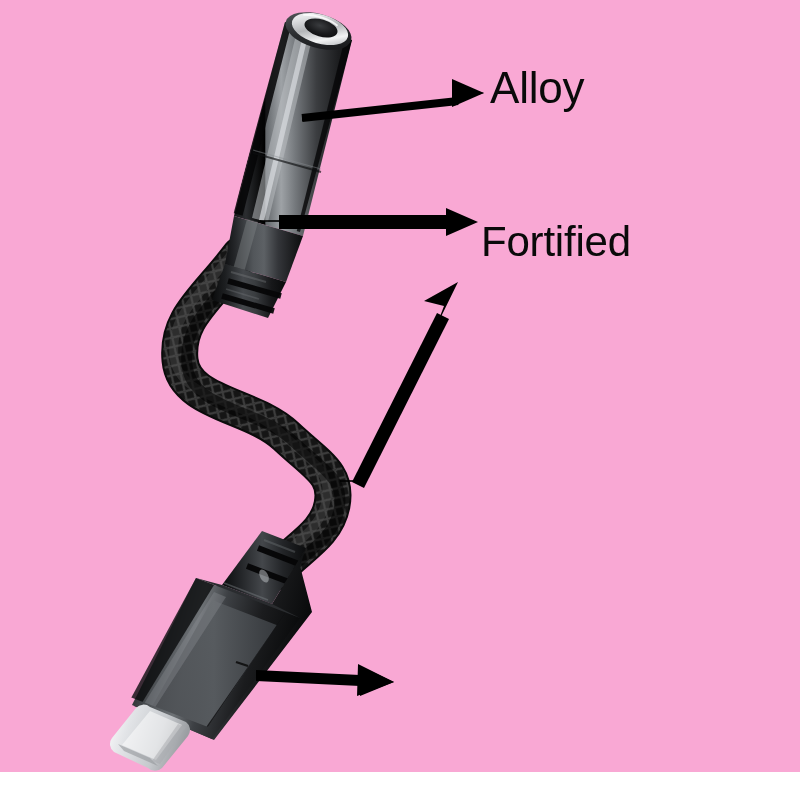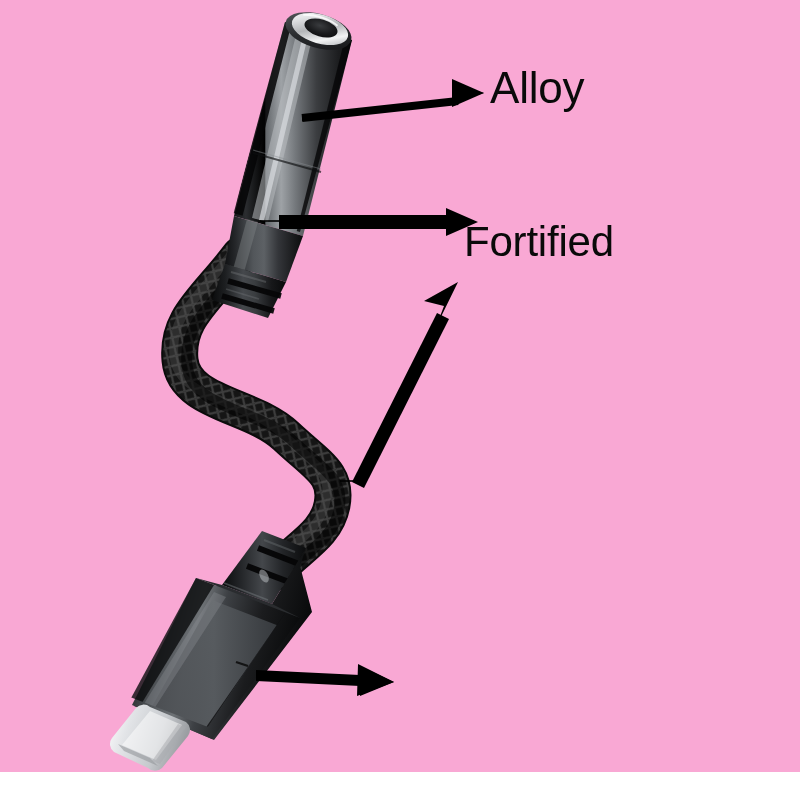--- a/index.html
+++ b/index.html
@@ -34,21 +34,21 @@
     white-space: nowrap;
     line-height: 1;
     letter-spacing: -0.2px;
   }
   #label-alloy {
     left: 490px;
     top: 66px;
     font-size: 44px;
   }
   #label-fortified {
-    left: 464px;
+    left: 481px;
     top: 221px;
     font-size: 42px;
     text-align: right;
   }
   #label-alloy-shell {
     left: 406px;
     top: 655px;
     font-size: 44px;
   }
 </style>

